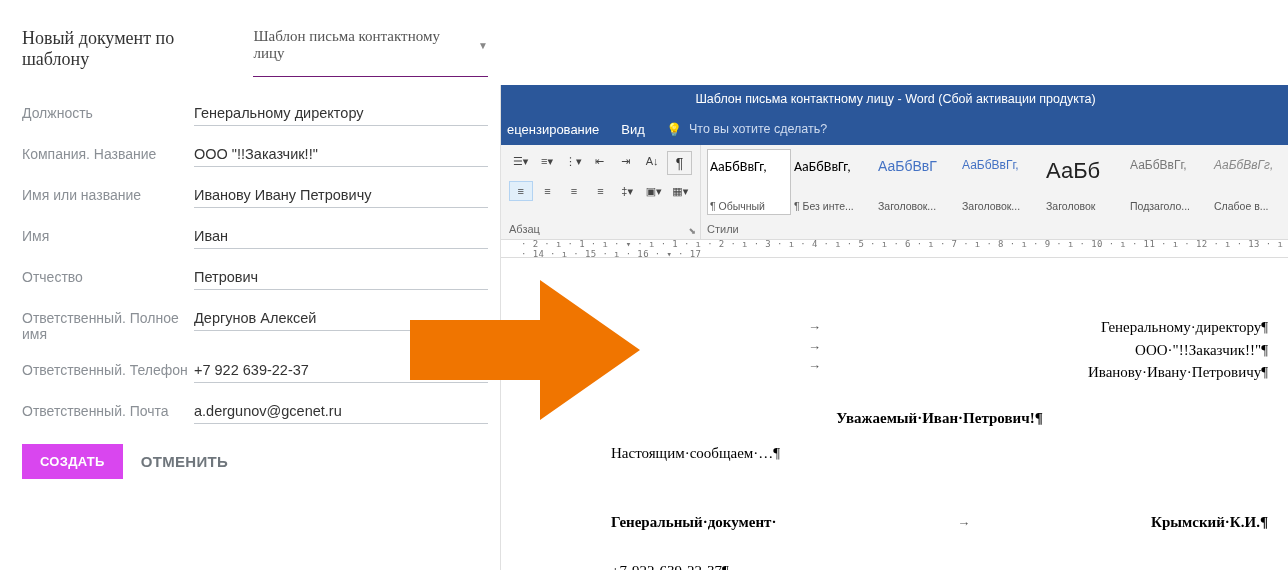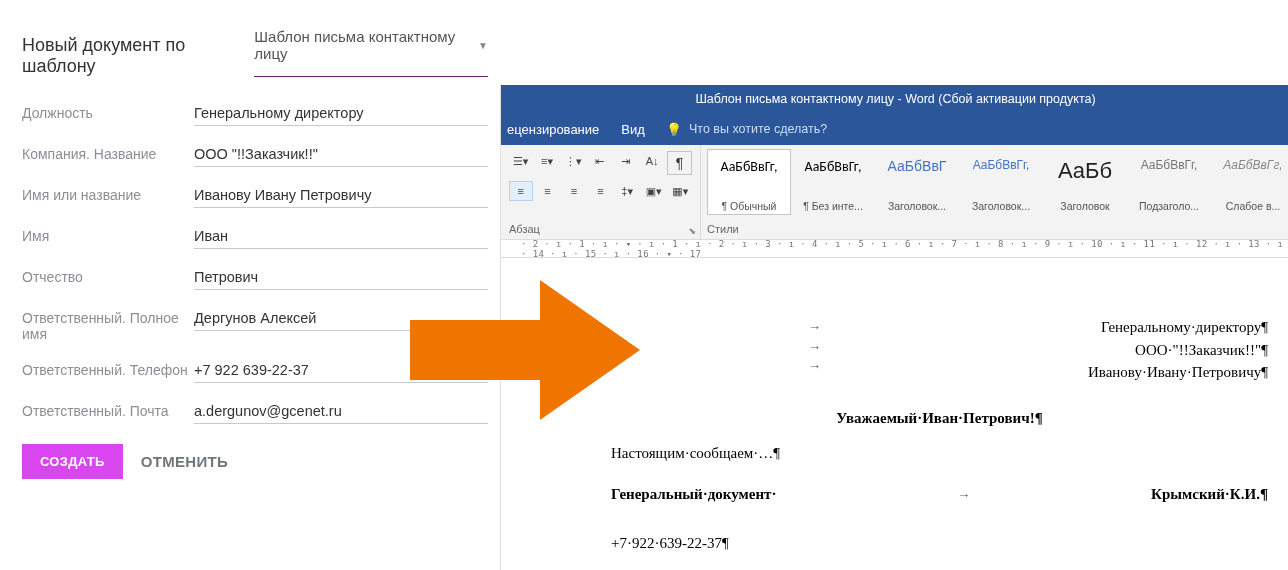--- a/index.html
+++ b/index.html
@@ -16,23 +16,24 @@
 .form-panel {
   position: absolute;
   left: 0;
   top: 0;
   width: 510px;
   padding: 28px 22px;
 }
 
 .form-title-row {
   display: flex;
-  align-items: flex-end;
+  align-items: flex-start;
   gap: 10px;
   margin-bottom: 24px;
+  font-family: Liberation Serif, serif;
 }
 
 .form-title {
   font-size: 18px;
   font-weight: 400;
   color: #333;
 }
 
 .template-select {
   display: inline-flex;
@@ -251,21 +252,20 @@
   display: flex;
   gap: 0;
   height: 66px;
 }
 
 .style-chip {
   width: 84px;
   border: 1px solid transparent;
   display: flex;
   flex-direction: column;
-  align-items: center;
   justify-content: space-between;
   cursor: pointer;
   padding: 2px 2px;
 }
 
 .style-chip.sel {
   border: 1px solid #c5c5c5;
   background: #fff;
 }
 
@@ -326,21 +326,21 @@
   line-height: 1.5;
 }
 
 .doc-salutation {
   text-align: center;
   font-weight: bold;
   margin-bottom: 18px;
 }
 
 .doc-body {
-  margin-bottom: 24px;
+  margin-bottom: 52px;
 }
 
 .doc-signrow {
   display: flex;
   justify-content: space-between;
   font-weight: bold;
   margin-bottom: 30px;
 }
 
 .doc-sign-tabs {

